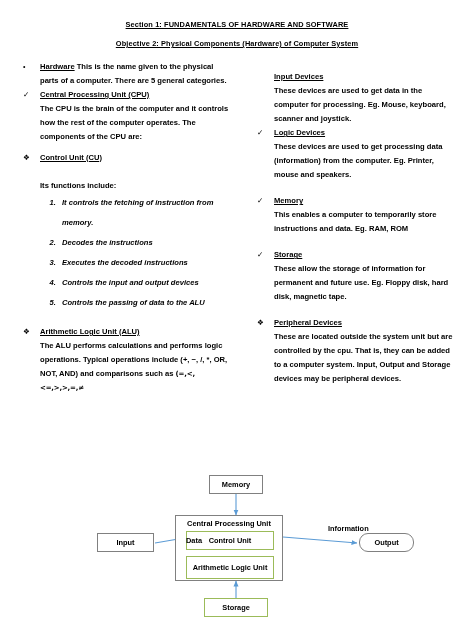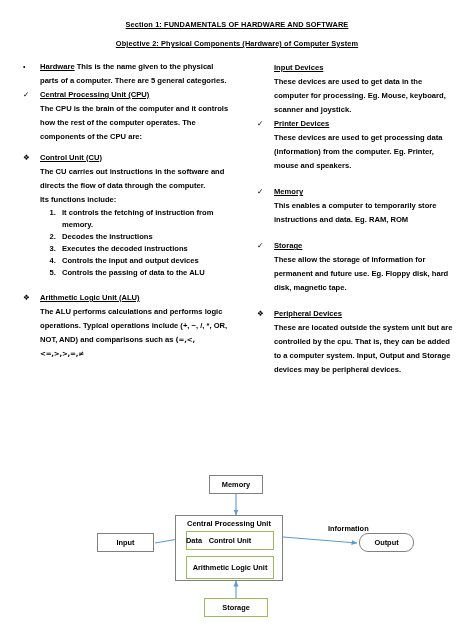--- a/index.html
+++ b/index.html
@@ -33,21 +33,21 @@
     text-align: center;
     font-size: 7.4px;
     font-weight: bold;
     letter-spacing: .1px;
     margin: 0 0 12px 0;
   }
   .doc-subtitle span { text-decoration: underline; }
 
   .columns {
     display: flex;
-    align-items: flex-start;
+    align-items: center;
     gap: 16px;
   }
   .col-left { width: 218px; }
   .col-right { width: 206px; padding-top: 1px; }
 
   .blk { margin: 0 0 0 0; }
 
   .item {
     position: relative;
     padding-left: 26px;
@@ -67,22 +67,23 @@
   .item .marker.check  { font-size: 7.6px; }
   .item .marker.dia    { font-size: 7.6px; }
   .head-u { text-decoration: underline; font-weight: bold; margin-top: 6px; }
   .term-u { text-decoration: underline; }
   .body-t { font-weight: bold; }
 
   ol.fn {
     margin: 0;
     padding-left: 44px;
     font-size: 7.6px;
-    line-height: 12px;
-    font-weight: bold;
+    line-height: 20px;
+    font-weight: bold;
+    font-style: italic;
   }
   ol.fn li { padding-left: 4px; margin: 0; }
 
   .spacer-sm { height: 7px; }
   .spacer-md { height: 12px; }
 
   .sym {
     font-family: "DejaVu Sans", sans-serif;
     font-size: 7px;
     letter-spacing: -0.2px;
@@ -145,21 +146,21 @@
         <span class="marker bullet">•</span><span class="term-u body-t">Hardware</span><span class="body-t"> This is the name given to the physical parts of a computer. There are 5 general categories.</span>
       </div>
 
       <div class="item">
         <span class="marker check">✓</span><span class="head-u">Central Processing Unit (CPU)</span><br><span class="body-t">The CPU is the brain of the computer and it controls how the rest of the computer operates. The components of the CPU are:</span>
       </div>
 
       <div class="spacer-sm"></div>
 
       <div class="item">
-        <span class="marker dia">❖</span><span class="head-u">Control Unit (CU)</span><br><span class="body-t">The CU carries out instructions in the software and directs the flow of data through the computer.</span><br><span class="body-t">Its functions include:</span>
+        <span class="marker dia">❖</span><span class="head-u">Control Unit (CU)</span><br><br><span class="body-t">Its functions include:</span>
       </div>
 
       <ol class="fn">
         <li>It controls the fetching of instruction from memory.</li>
         <li>Decodes the instructions</li>
         <li>Executes the decoded instructions</li>
         <li>Controls the input and output devices</li>
         <li>Controls the passing of data to the ALU</li>
       </ol>
 
@@ -172,21 +173,21 @@
 
     </div>
 
     <div class="col-right">
 
       <div class="item">
         <span class="marker"></span><span class="head-u">Input Devices</span><br><span class="body-t">These devices are used to get data in the computer for processing. Eg. Mouse, keyboard, scanner and joystick.</span>
       </div>
 
       <div class="item">
-        <span class="marker check">✓</span><span class="head-u">Printer Devices</span><br><span class="body-t">These devices are used to get processing data (information) from the computer. Eg. Printer, mouse and speakers.</span>
+        <span class="marker check">✓</span><span class="head-u">Logic Devices</span><br><span class="body-t">These devices are used to get processing data (information) from the computer. Eg. Printer, mouse and speakers.</span>
       </div>
 
       <div class="spacer-md"></div>
 
       <div class="item">
         <span class="marker check">✓</span><span class="head-u">Memory</span><br><span class="body-t">This enables a computer to temporarily store instructions and data. Eg. RAM, ROM</span>
       </div>
 
       <div class="spacer-md"></div>
 

